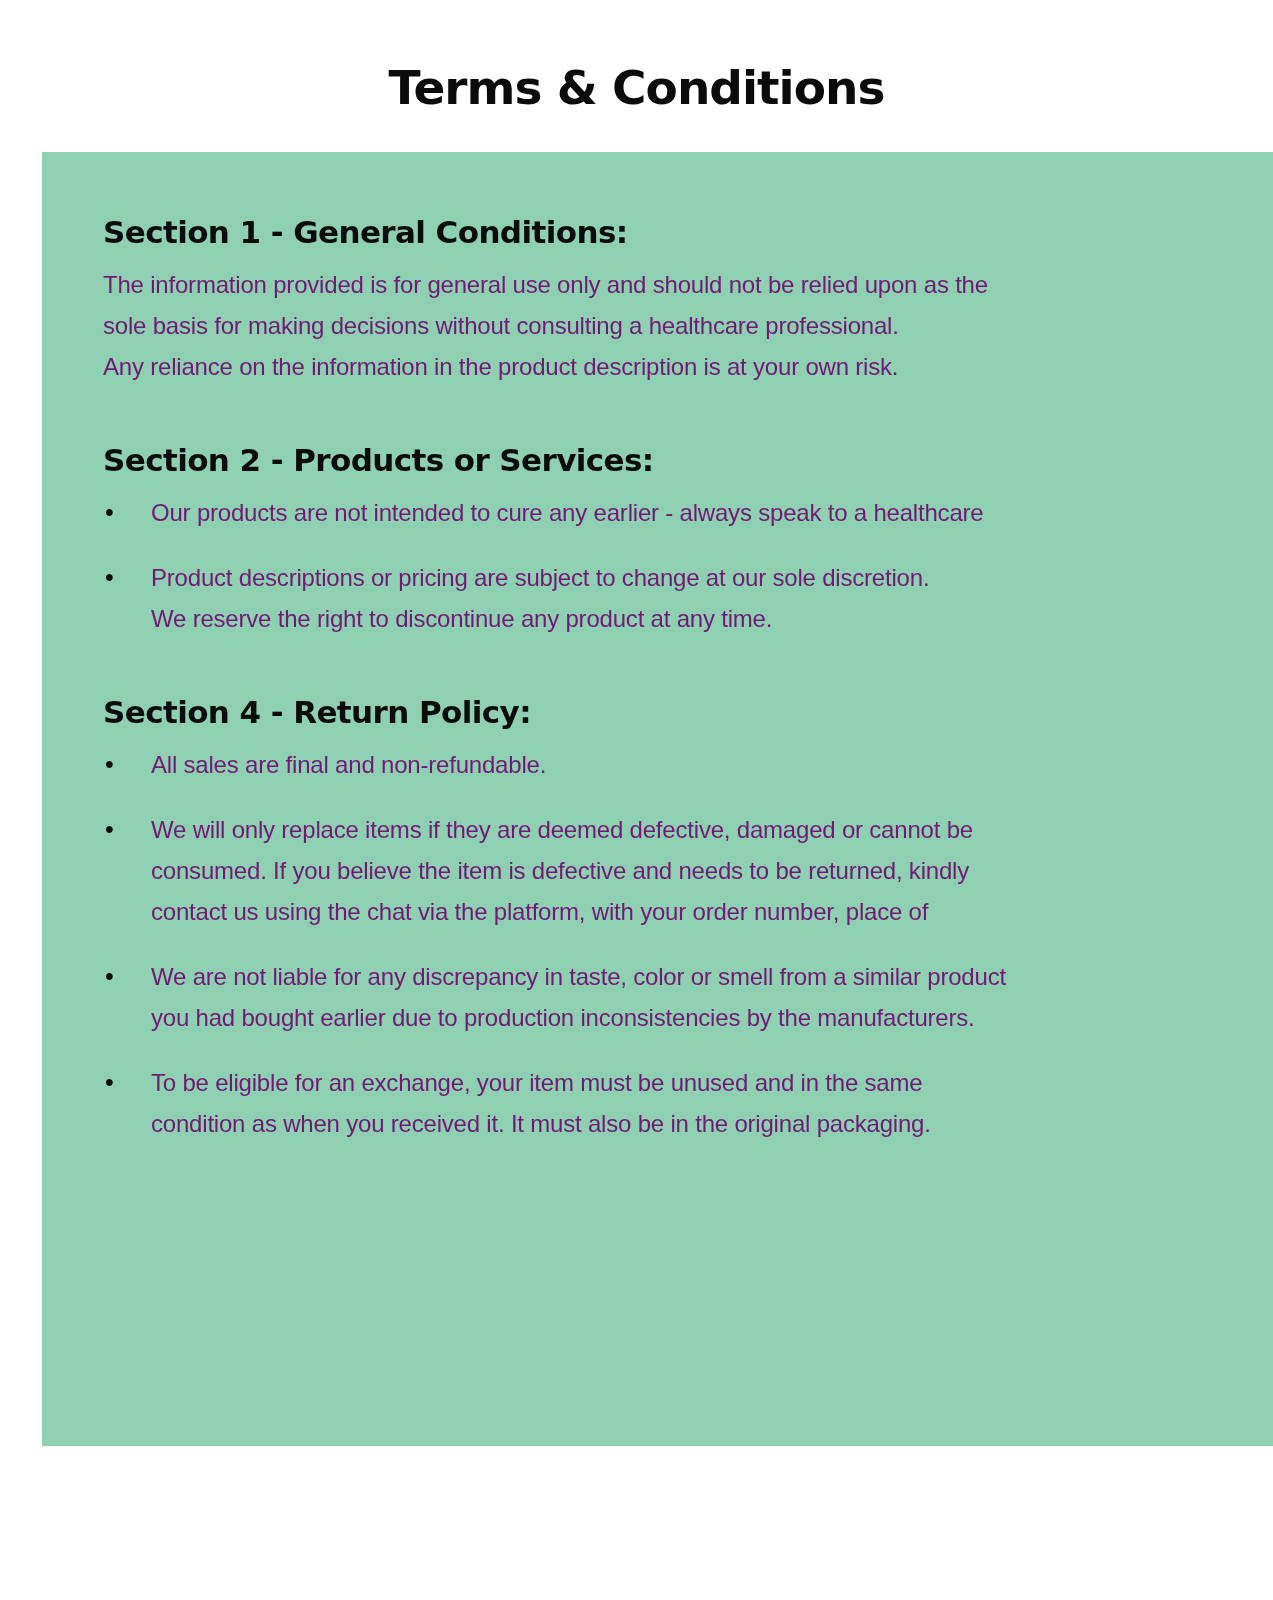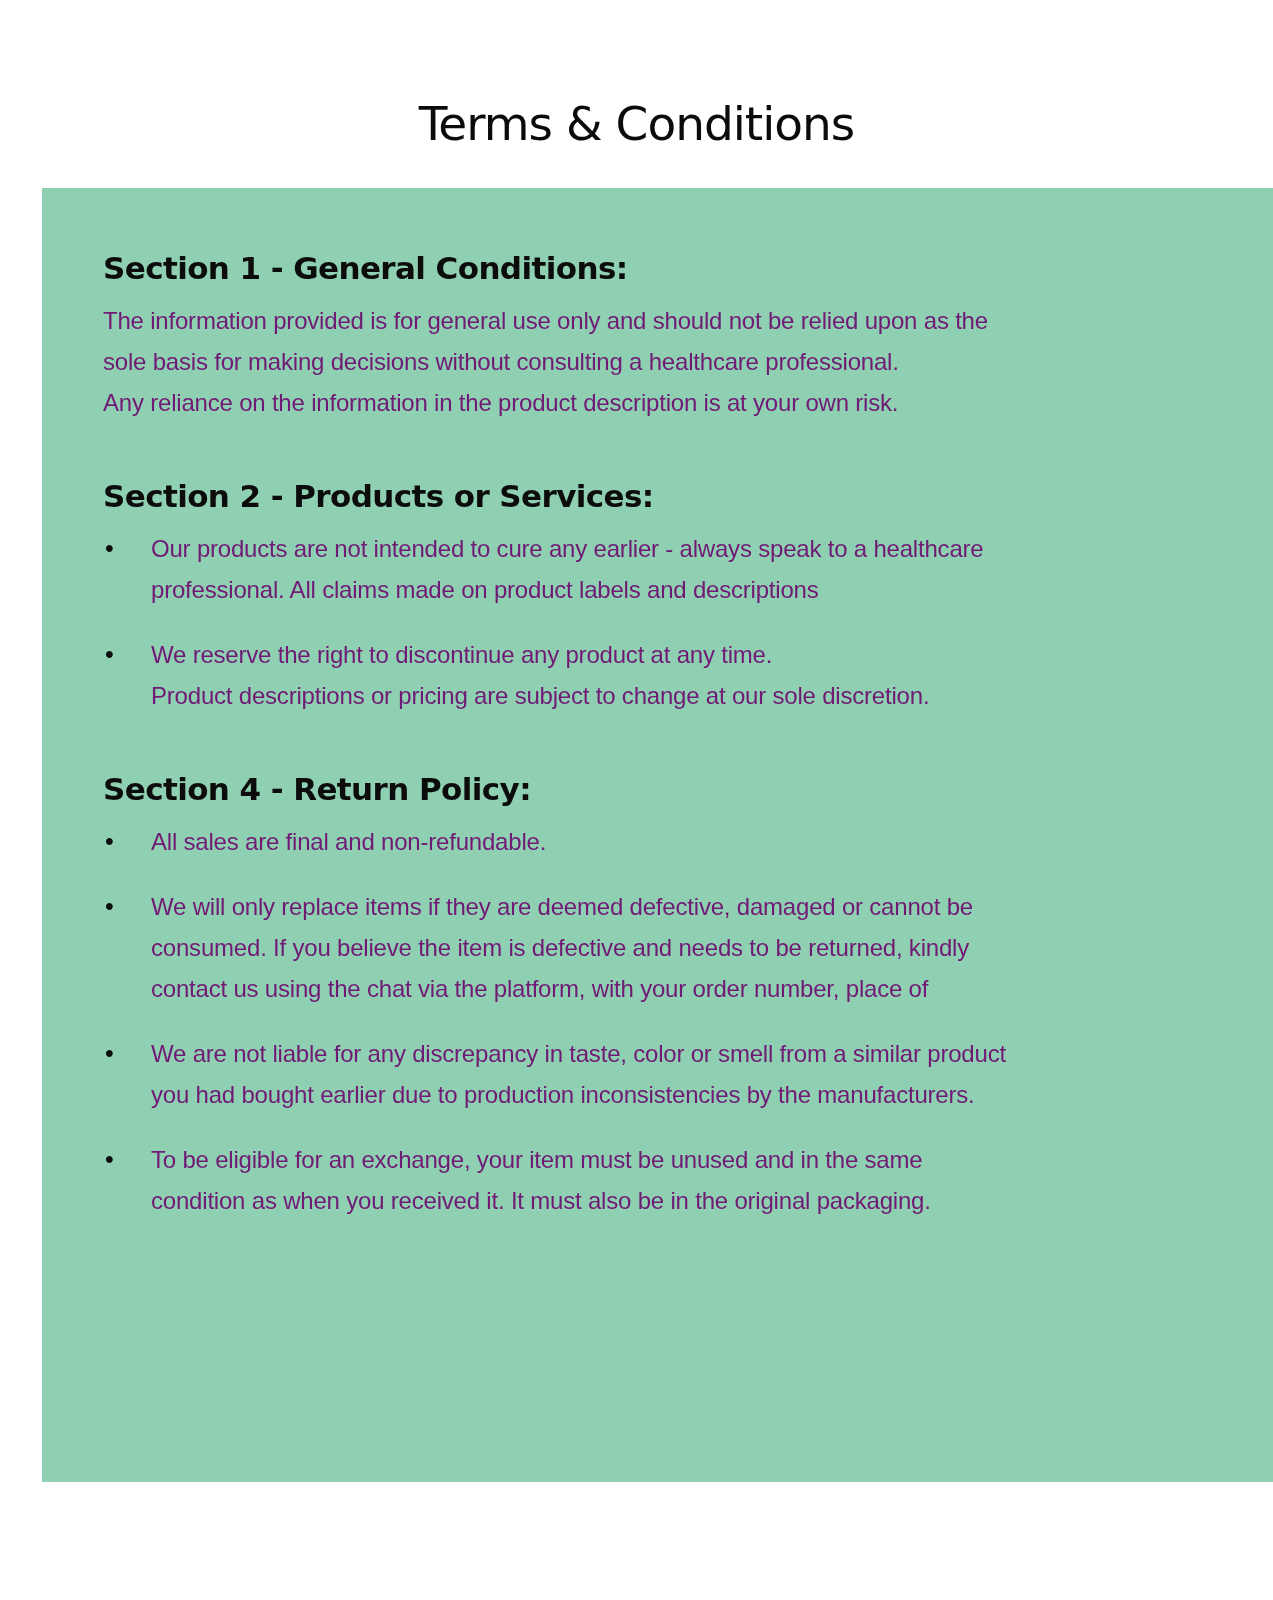--- a/index.html
+++ b/index.html
@@ -6,27 +6,27 @@
   html, body { margin: 0; padding: 0; }
   body {
     width: 1273px;
     height: 1600px;
     background: #ffffff;
     font-family: "Liberation Sans", "DejaVu Sans", sans-serif;
     color: #121212;
     overflow: hidden;
   }
   .title {
-    margin: 0;
-    padding-top: 96px;
+    margin: 16px;
+    padding-top: 44px;
     text-align: center;
     font-family: "DejaVu Sans", "Liberation Sans", sans-serif;
     font-size: 47px;
     line-height: 56px;
-    font-weight: 400;
+    font-weight: 700;
     letter-spacing: -1px;
     color: #0b0b0b;
   }
   .panel {
     width: 1245px;
     height: 1294px;
     margin: 36px 0 0 42px;
     background: #8fd0b2;
     padding: 62px 58px 0 61px;
     overflow: hidden;
@@ -72,28 +72,27 @@
     <div class="line">sole basis for making decisions without consulting a healthcare professional.</div>
     <div class="line">Any reliance on the information in the product description is at your own risk.</div>
   </div>
 
   <div class="section">
     <h2 class="section-heading">Section 2 - Products or Services:</h2>
     <div class="bullet">
       <span class="bullet-dot">•</span>
       <div class="bullet-text">
         <div class="line">Our products are not intended to cure any earlier - always speak to a healthcare</div>
-        <div class="line">professional. All claims made on product labels and descriptions</div>
       </div>
     </div>
     <div class="bullet">
       <span class="bullet-dot">•</span>
       <div class="bullet-text">
+        <div class="line">Product descriptions or pricing are subject to change at our sole discretion.</div>
         <div class="line">We reserve the right to discontinue any product at any time.</div>
-        <div class="line">Product descriptions or pricing are subject to change at our sole discretion.</div>
       </div>
     </div>
   </div>
 
 
   <div class="section">
     <h2 class="section-heading">Section 4 - Return Policy:</h2>
     <div class="bullet">
       <span class="bullet-dot">•</span>
       <div class="bullet-text">

